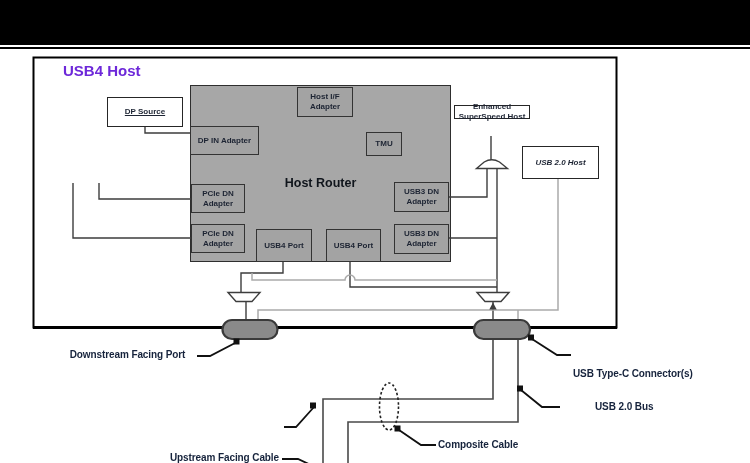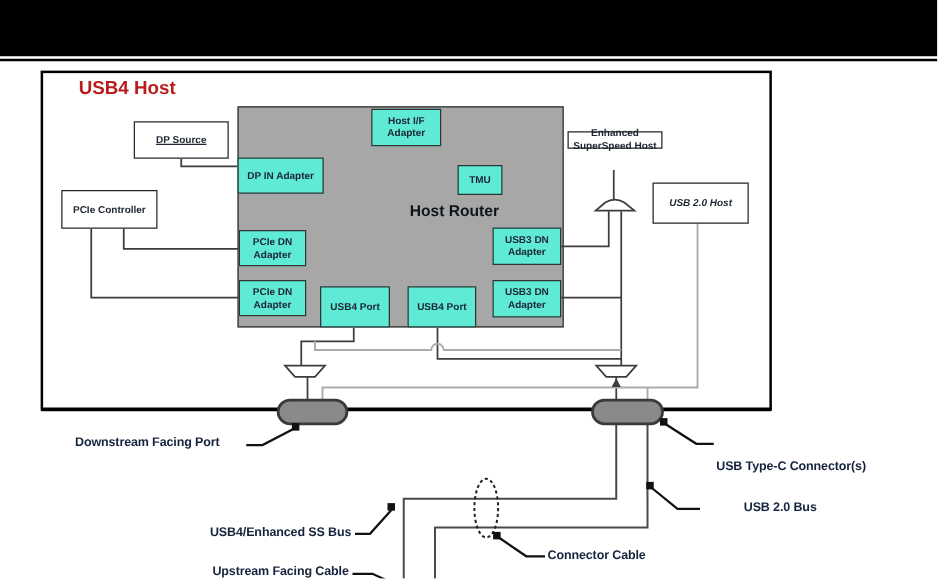--- a/index.html
+++ b/index.html
@@ -3,24 +3,24 @@
 <meta charset="utf-8">
 <style>
   html,body{margin:0;padding:0;background:#fff;}
   #stage{position:relative;width:750px;height:463px;background:#ffffff;overflow:hidden;
          font-family:"Liberation Sans",sans-serif;color:#1d2433;}
   .bar{position:absolute;left:0;width:750px;background:#000;}
   .lay{position:absolute;left:0;top:0;width:750px;height:463px;}
   .box{position:absolute;box-sizing:border-box;background:#fff;border:1.3px solid #262626;
        display:flex;align-items:center;justify-content:center;text-align:center;
        font-size:8px;font-weight:700;line-height:1.25;color:#1d2433;padding:1px;z-index:3;}
-  .abox{background:#5eead4;border:1.3px solid #333;}
+  .abox{background:#a3a3a3;border:1.3px solid #333;}
   .router{position:absolute;box-sizing:border-box;background:#a7a7a7;border:1.5px solid #2e2e2e;z-index:1;}
   .rlabel{position:absolute;text-align:center;font-size:12.5px;font-weight:700;color:#10151c;z-index:2;}
-  .title{position:absolute;font-size:15px;font-weight:700;color:#b91c1c;z-index:3;}
+  .title{position:absolute;font-size:15px;font-weight:700;color:#6d28d9;z-index:3;}
   .callout{position:absolute;font-size:10px;font-weight:700;color:#16233c;letter-spacing:-0.1px;z-index:5;white-space:nowrap;}
   svg{position:absolute;left:0;top:0;z-index:2;}
   svg.top{z-index:4;}
 </style>
 </head>
 <body>
 
 <div id="stage">
 
   <div class="bar" style="top:0;height:45px;"></div>
@@ -53,24 +53,23 @@
       <path d="M476.5,168.5 H507.5 L499.5,162 Q491.8,157.5 484.2,162 Z"></path>
       <path d="M228,292.5 H260 L252,301.5 H236 Z"></path>
       <path d="M477,292.5 H509 L501,301.5 H485 Z"></path>
     </g>
     <polygon points="493,302.5 489.3,309.5 496.7,309.5" fill="#3d3d3d"></polygon>
   </svg>
 
   <div class="title" style="left:63px;top:62px;">USB4 Host</div>
 
   <div class="router" style="left:190px;top:85px;width:261px;height:177px;"></div>
-  <div class="rlabel" style="left:190px;top:162px;width:261px;padding-left:43px;">Host Router</div>
+  <div class="rlabel" style="left:190px;top:176px;width:261px;">Host Router</div>
 
   <div class="box" style="left:107px;top:97px;width:76px;height:30px;text-decoration:underline;">DP Source</div>
-  <div class="box" style="left:49px;top:152px;width:77px;height:31px;">PCIe Controller</div>
   <div class="box" style="left:454px;top:105px;width:76px;height:14px;">Enhanced SuperSpeed Host</div>
   <div class="box" style="left:522px;top:146px;width:77px;height:33px;font-style:italic;">USB 2.0 Host</div>
 
   <div class="box abox" style="left:297px;top:87px;width:56px;height:30px;">Host I/F Adapter</div>
   <div class="box abox" style="left:366px;top:132px;width:36px;height:24px;">TMU</div>
   <div class="box abox" style="left:190px;top:126px;width:69px;height:29px;">DP IN Adapter</div>
   <div class="box abox" style="left:191px;top:184px;width:54px;height:29px;">PCIe DN Adapter</div>
   <div class="box abox" style="left:191px;top:224px;width:54px;height:29px;">PCIe DN Adapter</div>
   <div class="box abox" style="left:394px;top:182px;width:55px;height:30px;">USB3 DN Adapter</div>
   <div class="box abox" style="left:394px;top:224px;width:55px;height:30px;">USB3 DN Adapter</div>
@@ -93,20 +92,19 @@
     </g>
     <g fill="#111">
       <rect x="233.5" y="338.5" width="6" height="6"></rect>
       <rect x="528" y="334.5" width="6" height="6"></rect>
       <rect x="310" y="402.5" width="6" height="6"></rect>
       <rect x="517" y="385.5" width="6" height="6"></rect>
       <rect x="394.5" y="425.5" width="6" height="6"></rect>
     </g>
   </svg>
 
-  <div class="callout" style="left:60px;top:349px;width:135px;text-align:left;">Downstream Facing Port</div>
+  <div class="callout" style="left:60px;top:349px;width:135px;text-align:center;">Downstream Facing Port</div>
   <div class="callout" style="left:573px;top:368px;">USB Type-C Connector(s)</div>
-  <div class="callout" style="left:150px;top:421px;width:131px;text-align:right;">USB4/Enhanced SS Bus</div>
   <div class="callout" style="left:595px;top:401px;">USB 2.0 Bus</div>
-  <div class="callout" style="left:438px;top:439px;">Connector Cable</div>
+  <div class="callout" style="left:438px;top:439px;">Composite Cable</div>
   <div class="callout" style="left:144px;top:452px;width:135px;text-align:right;">Upstream Facing Cable</div>
 
 </div>
 
 </body></html>

